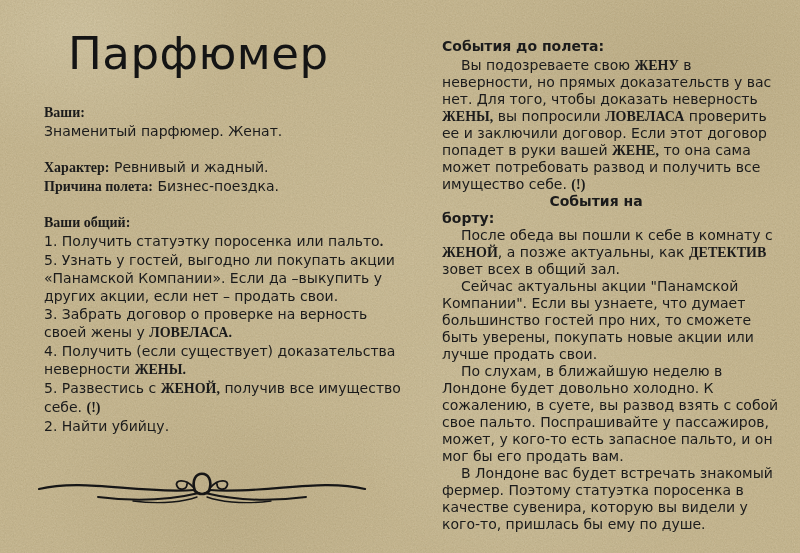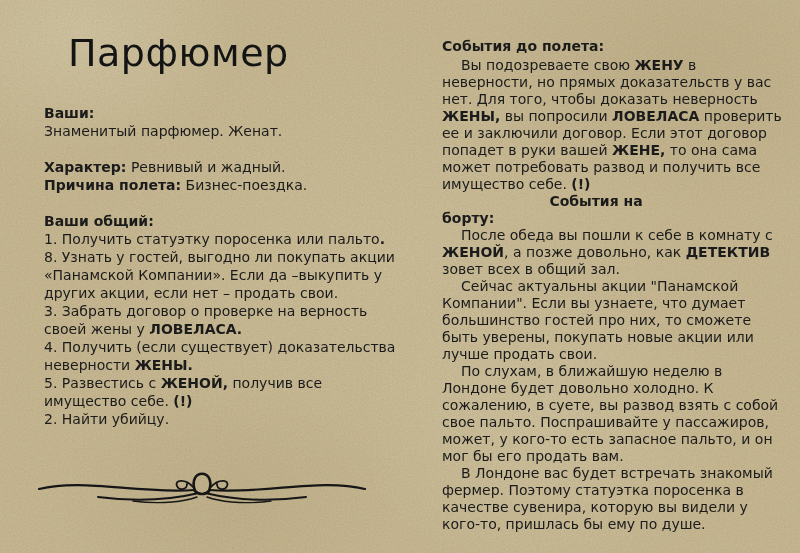--- a/index.html
+++ b/index.html
@@ -6,23 +6,23 @@
   body{width:800px;height:553px;overflow:hidden;position:relative;
        font-family:"DejaVu Sans","Liberation Sans",sans-serif;
        background:#c4b287;color:#1b1b1b;}
   .mottle{position:absolute;inset:0;pointer-events:none;background:
     radial-gradient(230px 170px at 10% 6%, rgba(255,250,228,0.22), transparent 70%),
     radial-gradient(300px 210px at 86% 12%, rgba(118,98,52,0.13), transparent 70%),
     radial-gradient(270px 210px at 68% 78%, rgba(255,250,226,0.16), transparent 70%),
     radial-gradient(250px 190px at 28% 92%, rgba(112,92,48,0.11), transparent 70%),
     radial-gradient(420px 300px at 50% 45%, rgba(255,247,219,0.10), transparent 75%);}
   svg.grain{position:absolute;left:0;top:0;pointer-events:none;}
-  .b{font-weight:bold;}
+  .b{font-weight:bold;font-family:Liberation Serif, serif;}
   .left-col{position:absolute;left:44px;top:26px;width:364px;font-size:14px;line-height:18px;}
-  .title{font-size:38px;font-weight:400;line-height:55px;margin:0 0 0 24px;color:#141414;letter-spacing:0.5px;}
+  .title{font-size:45px;font-weight:400;line-height:55px;margin:0 0 0 24px;color:#141414;letter-spacing:0.5px;}
   .left-body{margin-top:23px;}
   .gap{height:18px;}
   .right-col{position:absolute;left:442px;top:38px;width:342px;font-size:14px;line-height:17px;}
   .r-head{text-align:left;font-weight:bold;margin:0 0 2px 0;}
   .onboard-h1{text-align:center;padding-right:34px;font-weight:bold;}
   .onboard-h2{font-weight:bold;}
   p.rp{margin:0;}
   .indent{text-indent:19px;}
   .ornament{position:absolute;left:36px;top:471px;}
 </style>
@@ -50,34 +50,34 @@
   <h1 class="title">Парфюмер</h1>
   <div class="left-body">
     <div class="b">Ваши:</div>
     <div>Знаменитый парфюмер. Женат.</div>
     <div class="gap"></div>
     <div><span class="b">Характер:</span><span> Ревнивый и жадный.</span></div>
     <div><span class="b">Причина полета:</span><span> Бизнес-поездка.</span></div>
     <div class="gap"></div>
     <div class="b">Ваши общий:</div>
     <div><span>1. Получить статуэтку поросенка или пальто</span><span class="b">.</span></div>
-    <div><span>8. Узнать у гостей, выгодно ли покупать акции «Панамской Компании». Если да –выкупить у других акции, если нет – продать свои.</span></div>
+    <div><span>5. Узнать у гостей, выгодно ли покупать акции «Панамской Компании». Если да –выкупить у других акции, если нет – продать свои.</span></div>
     <div><span>3. Забрать договор о проверке на верность своей жены у </span><span class="b">ЛОВЕЛАСА.</span></div>
     <div><span>4. Получить (если существует) доказательства неверности </span><span class="b">ЖЕНЫ.</span></div>
     <div><span>5. Развестись с </span><span class="b">ЖЕНОЙ,</span><span> получив все имущество себе. </span><span class="b">(!)</span></div>
     <div><span>2. Найти убийцу.</span></div>
   </div>
 </div>
 
 <div class="right-col">
   <p class="r-head">События до полета:</p>
   <p class="rp indent"><span>Вы подозреваете свою </span><span class="b">ЖЕНУ</span><span> в неверности, но прямых доказательств у вас нет. Для того, чтобы доказать неверность </span><span class="b">ЖЕНЫ,</span><span> вы попросили </span><span class="b">ЛОВЕЛАСА</span><span> проверить ее и заключили договор. Если этот договор попадет в руки вашей </span><span class="b">ЖЕНЕ,</span><span> то она сама может потребовать развод и получить все имущество себе. </span><span class="b">(!)</span></p>
   <div class="onboard-h1">События на</div>
   <div class="onboard-h2">борту:</div>
-  <p class="rp indent"><span>После обеда вы пошли к себе в комнату с </span><span class="b">ЖЕНОЙ</span><span>, а позже довольно, как </span><span class="b">ДЕТЕКТИВ</span><span> зовет всех в общий зал.</span></p>
+  <p class="rp indent"><span>После обеда вы пошли к себе в комнату с </span><span class="b">ЖЕНОЙ</span><span>, а позже актуальны, как </span><span class="b">ДЕТЕКТИВ</span><span> зовет всех в общий зал.</span></p>
   <p class="rp indent"><span>Сейчас актуальны акции "Панамской Компании". Если вы узнаете, что думает большинство гостей про них, то сможете быть уверены, покупать новые акции или лучше продать свои.</span></p>
   <p class="rp indent"><span>По слухам, в ближайшую неделю в Лондоне будет довольно холодно. К сожалению, в суете, вы развод взять с собой свое пальто. Поспрашивайте у пассажиров, может, у кого-то есть запасное пальто, и он мог бы его продать вам.</span></p>
   <p class="rp indent"><span>В Лондоне вас будет встречать знакомый фермер. Поэтому статуэтка поросенка в качестве сувенира, которую вы видели у кого-то, пришлась бы ему по душе.</span></p>
 </div>
 
 <svg class="ornament" width="332" height="36" viewBox="0 0 332 36" aria-hidden="true">
   <g fill="none" stroke="#161616" stroke-linecap="round">
     <path d="M3,18 C48,7 100,23 158,19" stroke-width="2.2"></path>
     <path d="M329,18 C284,7 232,23 174,19" stroke-width="2.2"></path>
     <path d="M159,20 C151,-3 181,-3 173,20" stroke-width="2.6"></path>

